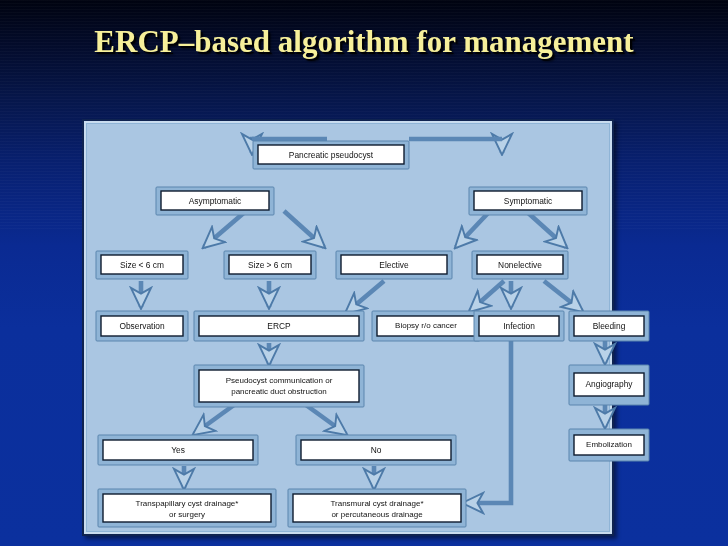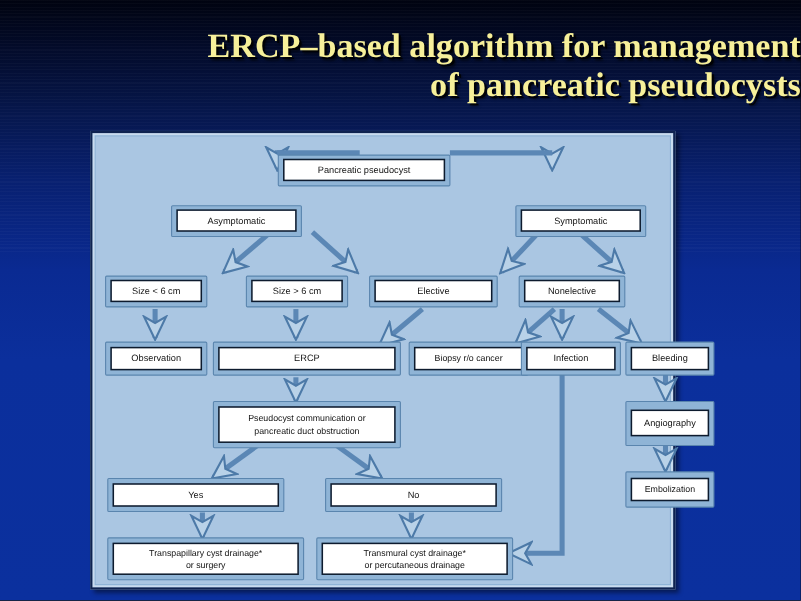--- a/index.html
+++ b/index.html
@@ -34,21 +34,21 @@
       rgba(0,0,0,0) 1px,
       rgba(0,0,0,0) 3px);
     pointer-events: none;
     z-index: 2;
   }
   #title {
     position: absolute;
     left: 0;
     top: 24px;
     width: 728px;
-    text-align: right;
+    text-align: center;
     color: #f7f09a;
     font-family: "Liberation Serif", serif;
     font-weight: bold;
     font-size: 31px;
     line-height: 35px;
     letter-spacing: 0px;
     text-shadow: 2px 2px 0px rgba(0,0,0,0.85), 3px 3px 2px rgba(0,0,0,0.5);
     z-index: 3;
   }
   #title .tline { display: block; }
@@ -78,21 +78,20 @@
   }
   .node-text.small { font-size: 8px; }
 </style>
 </head>
 <body>
 
 <div id="slide">
 
   <div id="title">
     <span class="tline">ERCP–based algorithm for management</span>
-    <span class="tline">of pancreatic pseudocysts</span>
   </div>
 
   <div id="panel">
     <svg width="568" height="411" viewBox="0 0 568 411">
       <defs>
         <marker id="arw" viewBox="0 0 10 10" refX="8.6" refY="5" markerWidth="5.2" markerHeight="5.2" orient="auto-start-reverse">
           <path d="M0.6,0.8 L9.4,5 L0.6,9.2 L3,5 Z" fill="#b9d2e8" stroke="#4d7aa8" stroke-width="0.8"></path>
         </marker>
       </defs>
 

